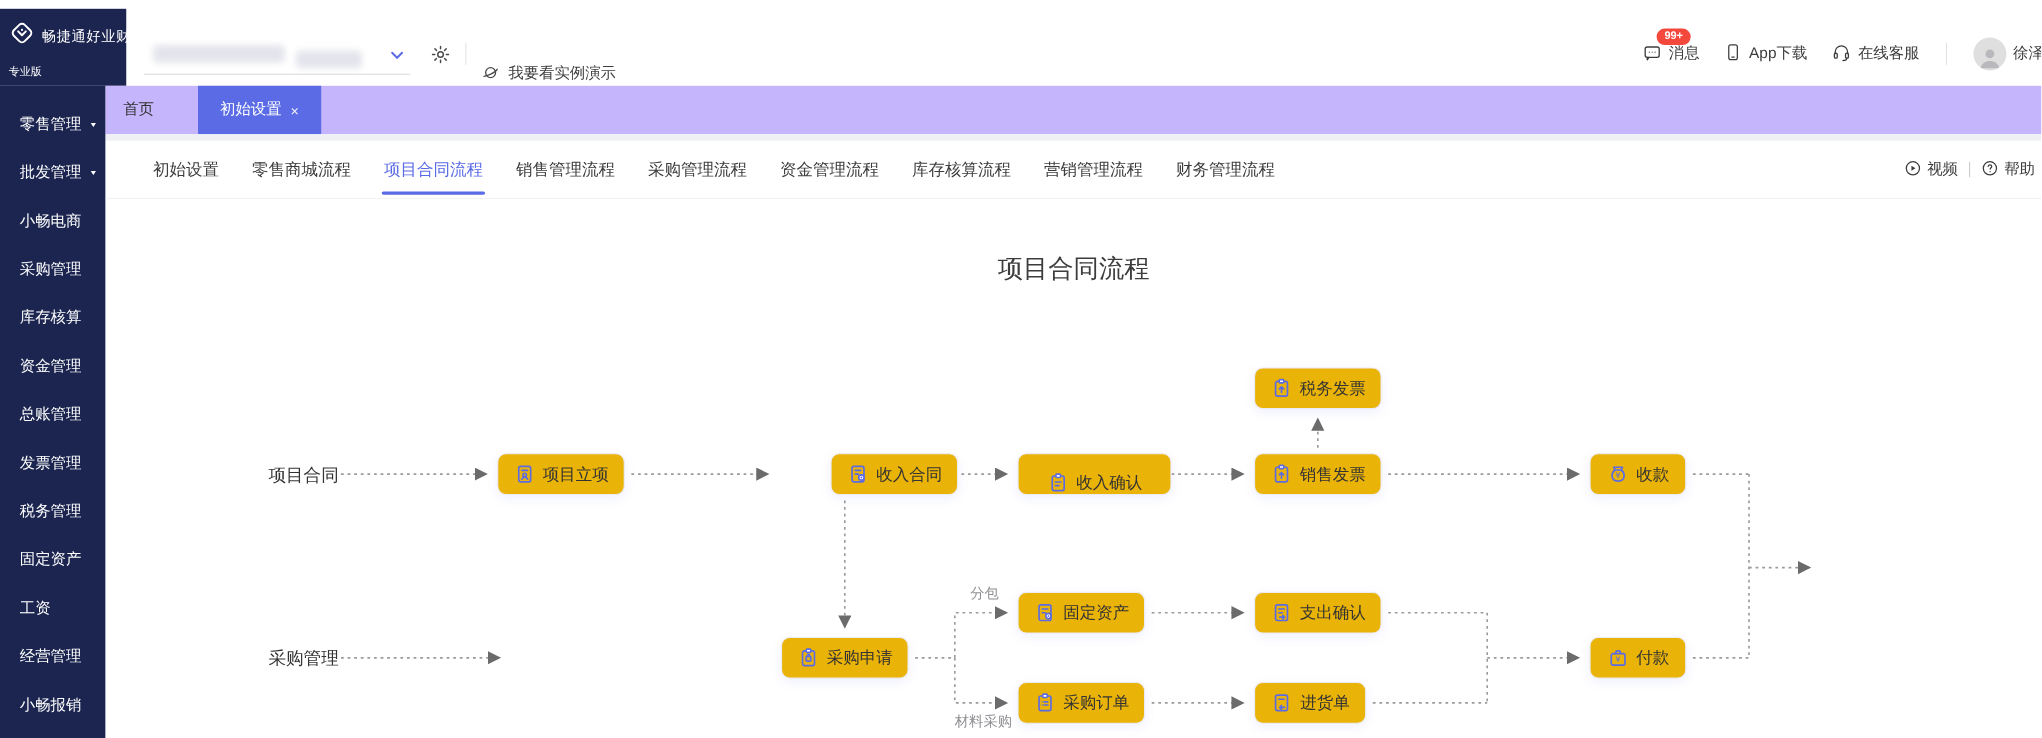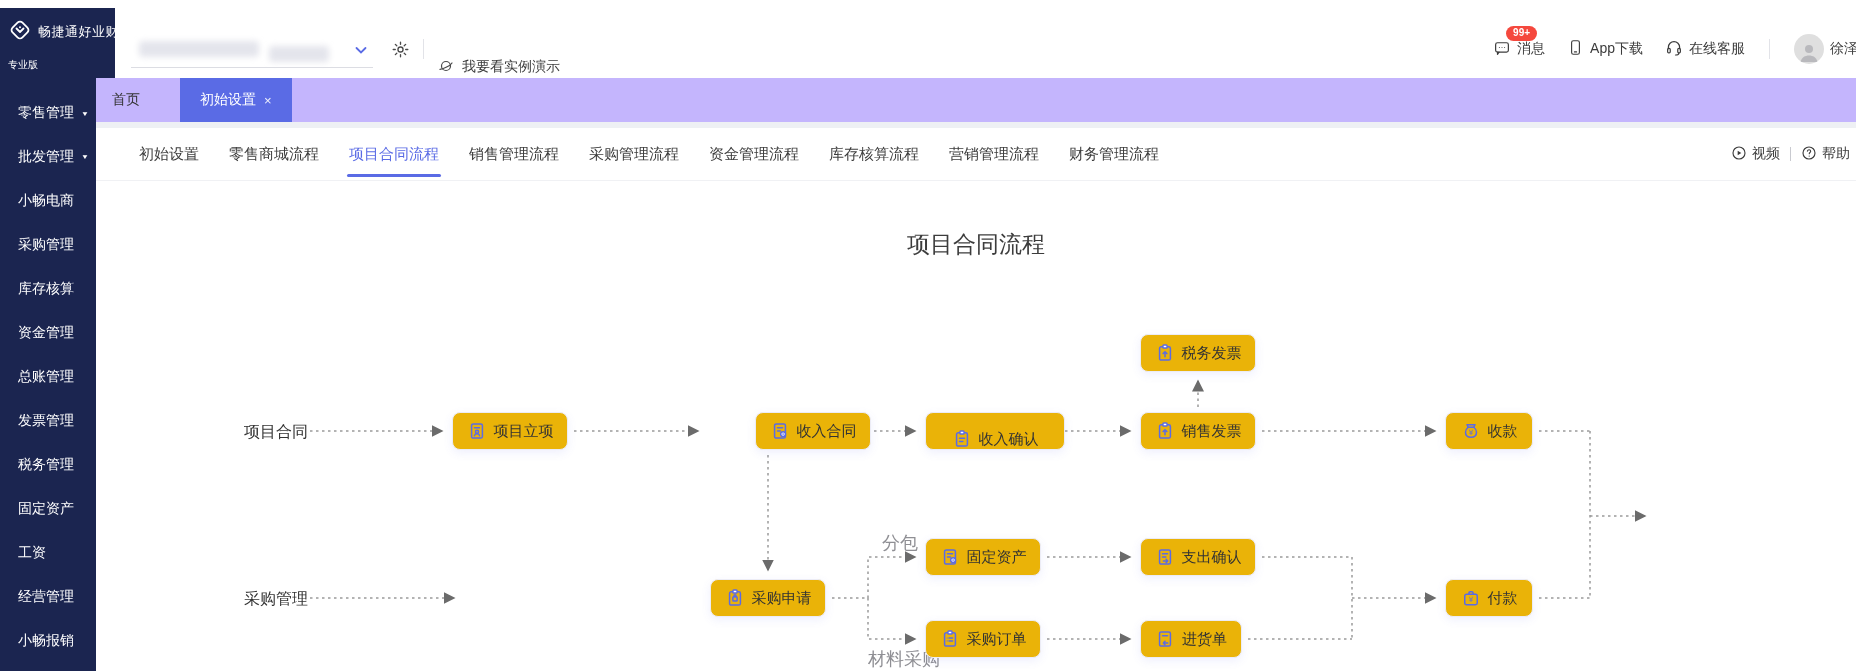--- a/index.html
+++ b/index.html
@@ -61,21 +61,21 @@
   
   .content { position:absolute; left:96px; top:181px; right:0; bottom:0; background:#fff; }
   .flow-title { position:absolute; top:48px; left:0; right:0; text-align:center; font-size:23px; color:#3c3c3c; }
   .canvas { position:absolute; inset:0; }
   .edges { position:absolute; left:0; top:0; }
   .node { position:absolute; height:38px; background:#eab308; border:1px solid #ececf5; border-radius:8px;
     box-shadow:0 3px 10px rgba(97,108,232,.10); display:flex; align-items:center; justify-content:center;
     gap:7px; font-size:15px; color:#333; cursor:pointer; }
   .node svg { display:block; }
   .row-label { position:absolute; font-size:16px; color:#333; }
-  .edge-label { position:absolute; font-size:18px; color:#8f8f94; }
+  .edge-label { position:absolute; font-size:13px; color:#8f8f94; }
 </style>
 </head>
 <body>
 
 <div class="app">
 
   <div class="logo-block">
     <div class="logo-row">
       <span>
         <svg width="24" height="24" viewBox="0 0 24 24" fill="none" stroke="#fff" stroke-width="1.8" stroke-linejoin="round">

